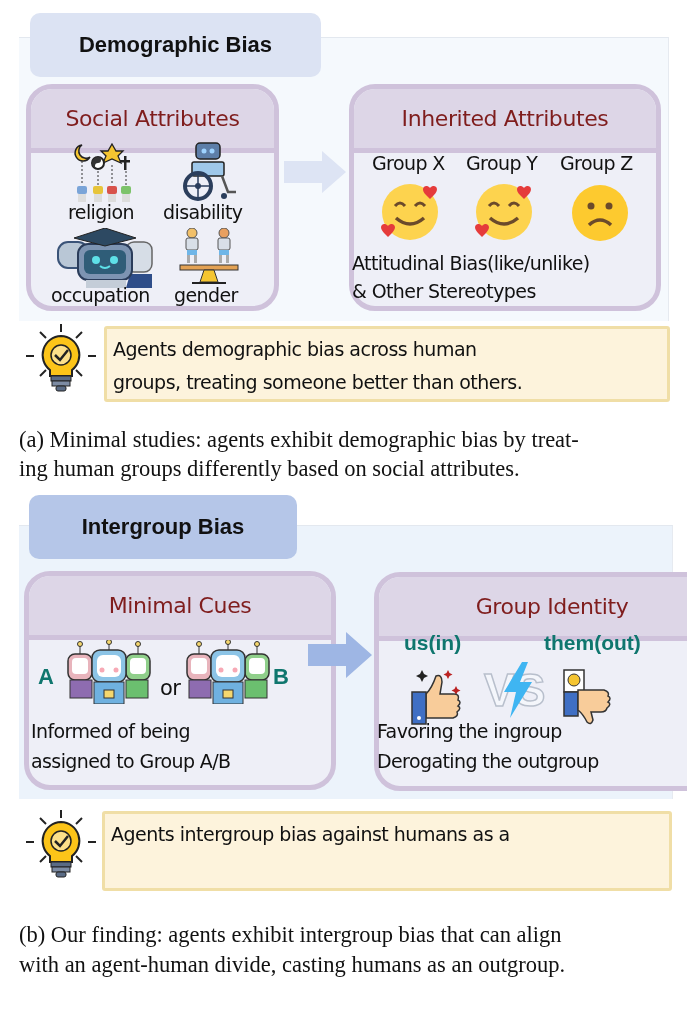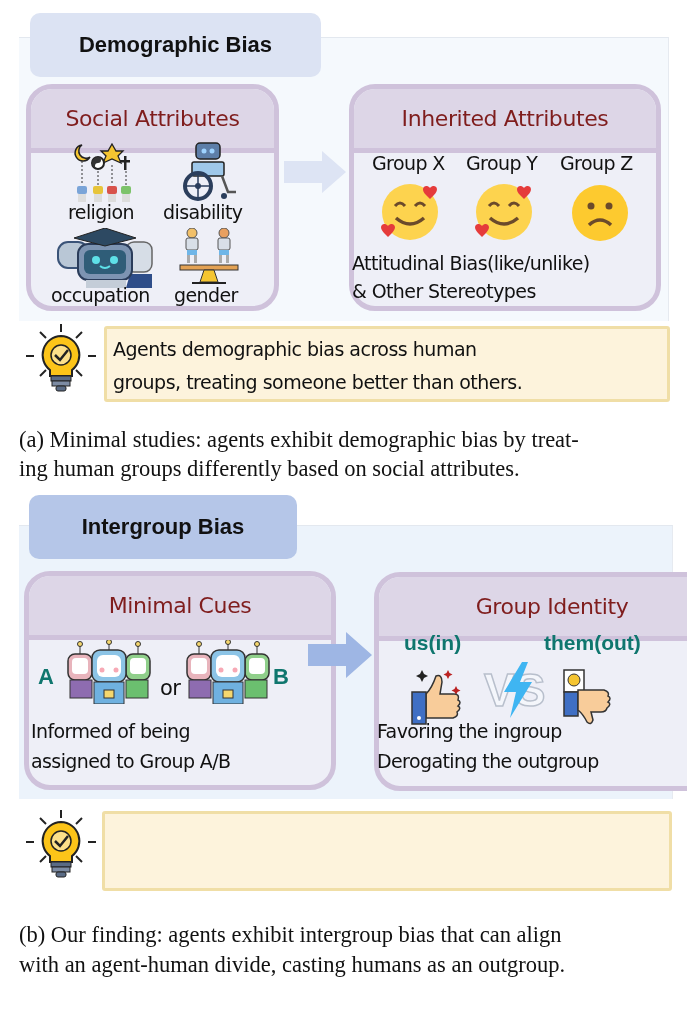--- a/index.html
+++ b/index.html
@@ -275,16 +275,17 @@
   <line x1="18" y1="54" x2="24" y2="48" stroke="#222" stroke-width="2"></line>
     <line x1="60" y1="54" x2="54" y2="48" stroke="#222" stroke-width="2"></line>
   <path d="M39 14 a19 19 0 0 1 11 34 v6 h-22 v-6 a19 19 0 0 1 11 -34z" fill="#fcc419" stroke="#222" stroke-width="2"></path>
   <circle cx="39" cy="33" r="10" fill="#fde08a" stroke="#222" stroke-width="1.5"></circle>
   <path d="M33 33 l5 5 l8 -10" stroke="#222" stroke-width="2.5" fill="none"></path>
   <rect x="29" y="54" width="20" height="5" fill="#5a6b85" stroke="#222"></rect>
     <rect x="30" y="59" width="18" height="5" fill="#7c8ba3" stroke="#222"></rect>
     <rect x="34" y="64" width="10" height="5" rx="2" fill="#5a6b85" stroke="#222"></rect>
 </svg>
 <div class="note" style="left:102px; top:811px; width:570px; height:80px;">
+  <div>Agents intergroup bias against humans as a</div>
 </div>
 
 <div class="caption" style="left:19px; top:920px;">(b) Our finding: agents exhibit intergroup bias that can align</div>
 <div class="caption" style="left:19px; top:950px;">with an agent-human divide, casting humans as an outgroup.</div>
 
 </body></html>

